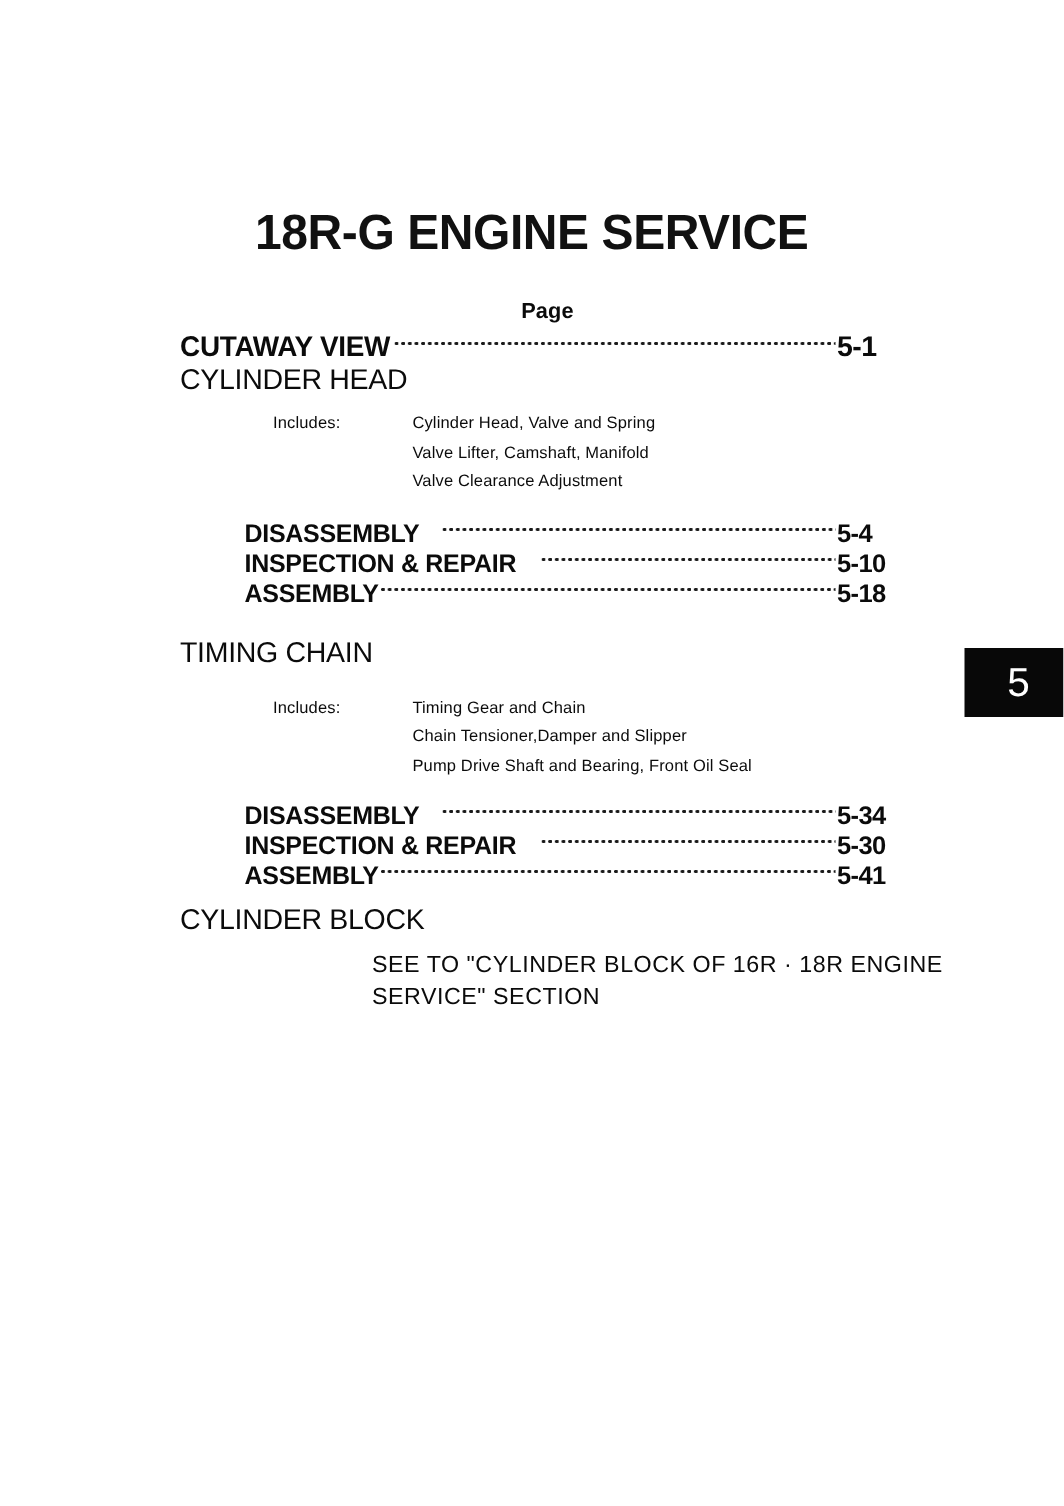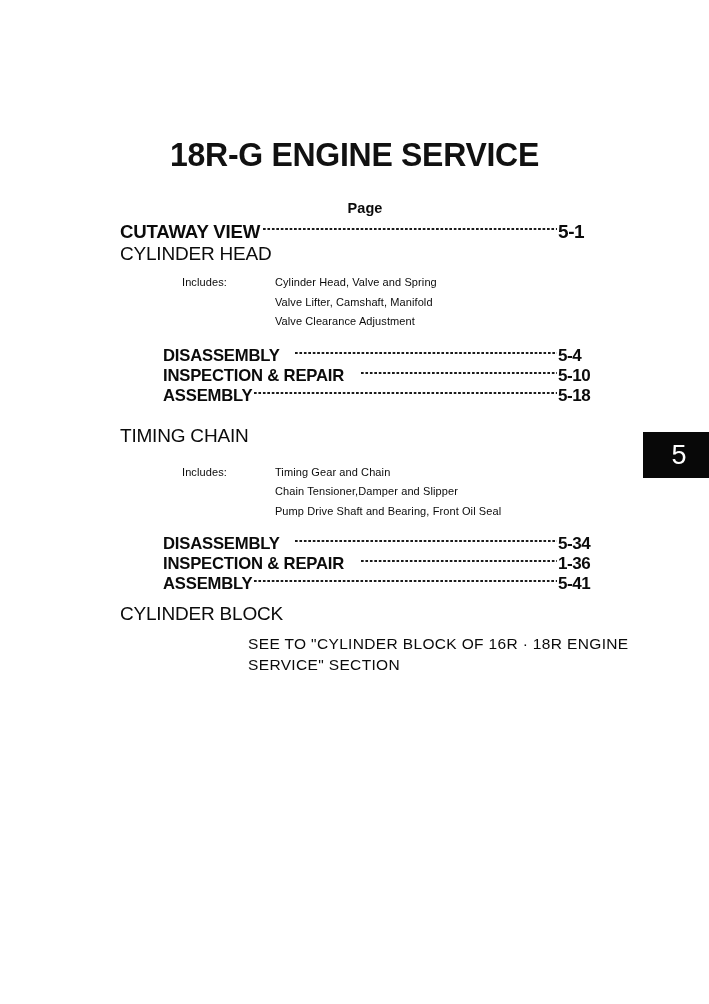--- a/index.html
+++ b/index.html
@@ -232,21 +232,21 @@
     <div class="entry sub">
       <span class="etext">DISASSEMBLY</span>
       <span class="gap"></span>
       <span class="leader"></span>
       <span class="pnum">5-34</span>
     </div>
     <div class="entry sub">
       <span class="etext">INSPECTION &amp; REPAIR</span>
       <span class="gap"></span>
       <span class="leader"></span>
-      <span class="pnum">1-36</span>
+      <span class="pnum">5-30</span>
     </div>
     <div class="entry sub">
       <span class="etext">ASSEMBLY</span>
       <span class="leader"></span>
       <span class="pnum">5-41</span>
     </div>
 
     <div class="sp-8"></div>
 
     <div class="section-head">CYLINDER BLOCK</div>

